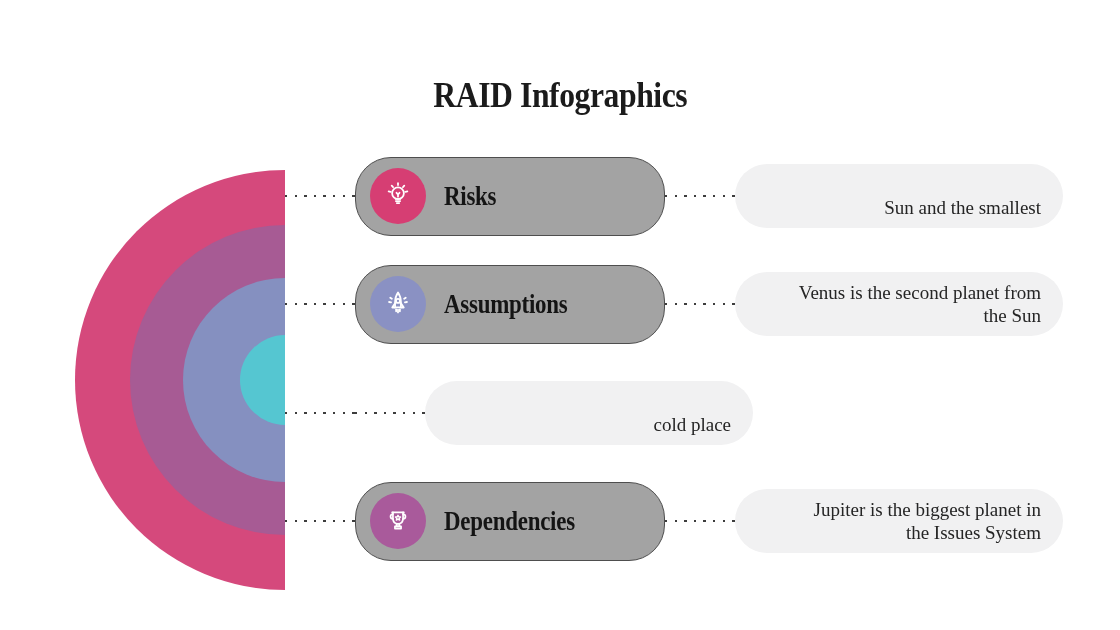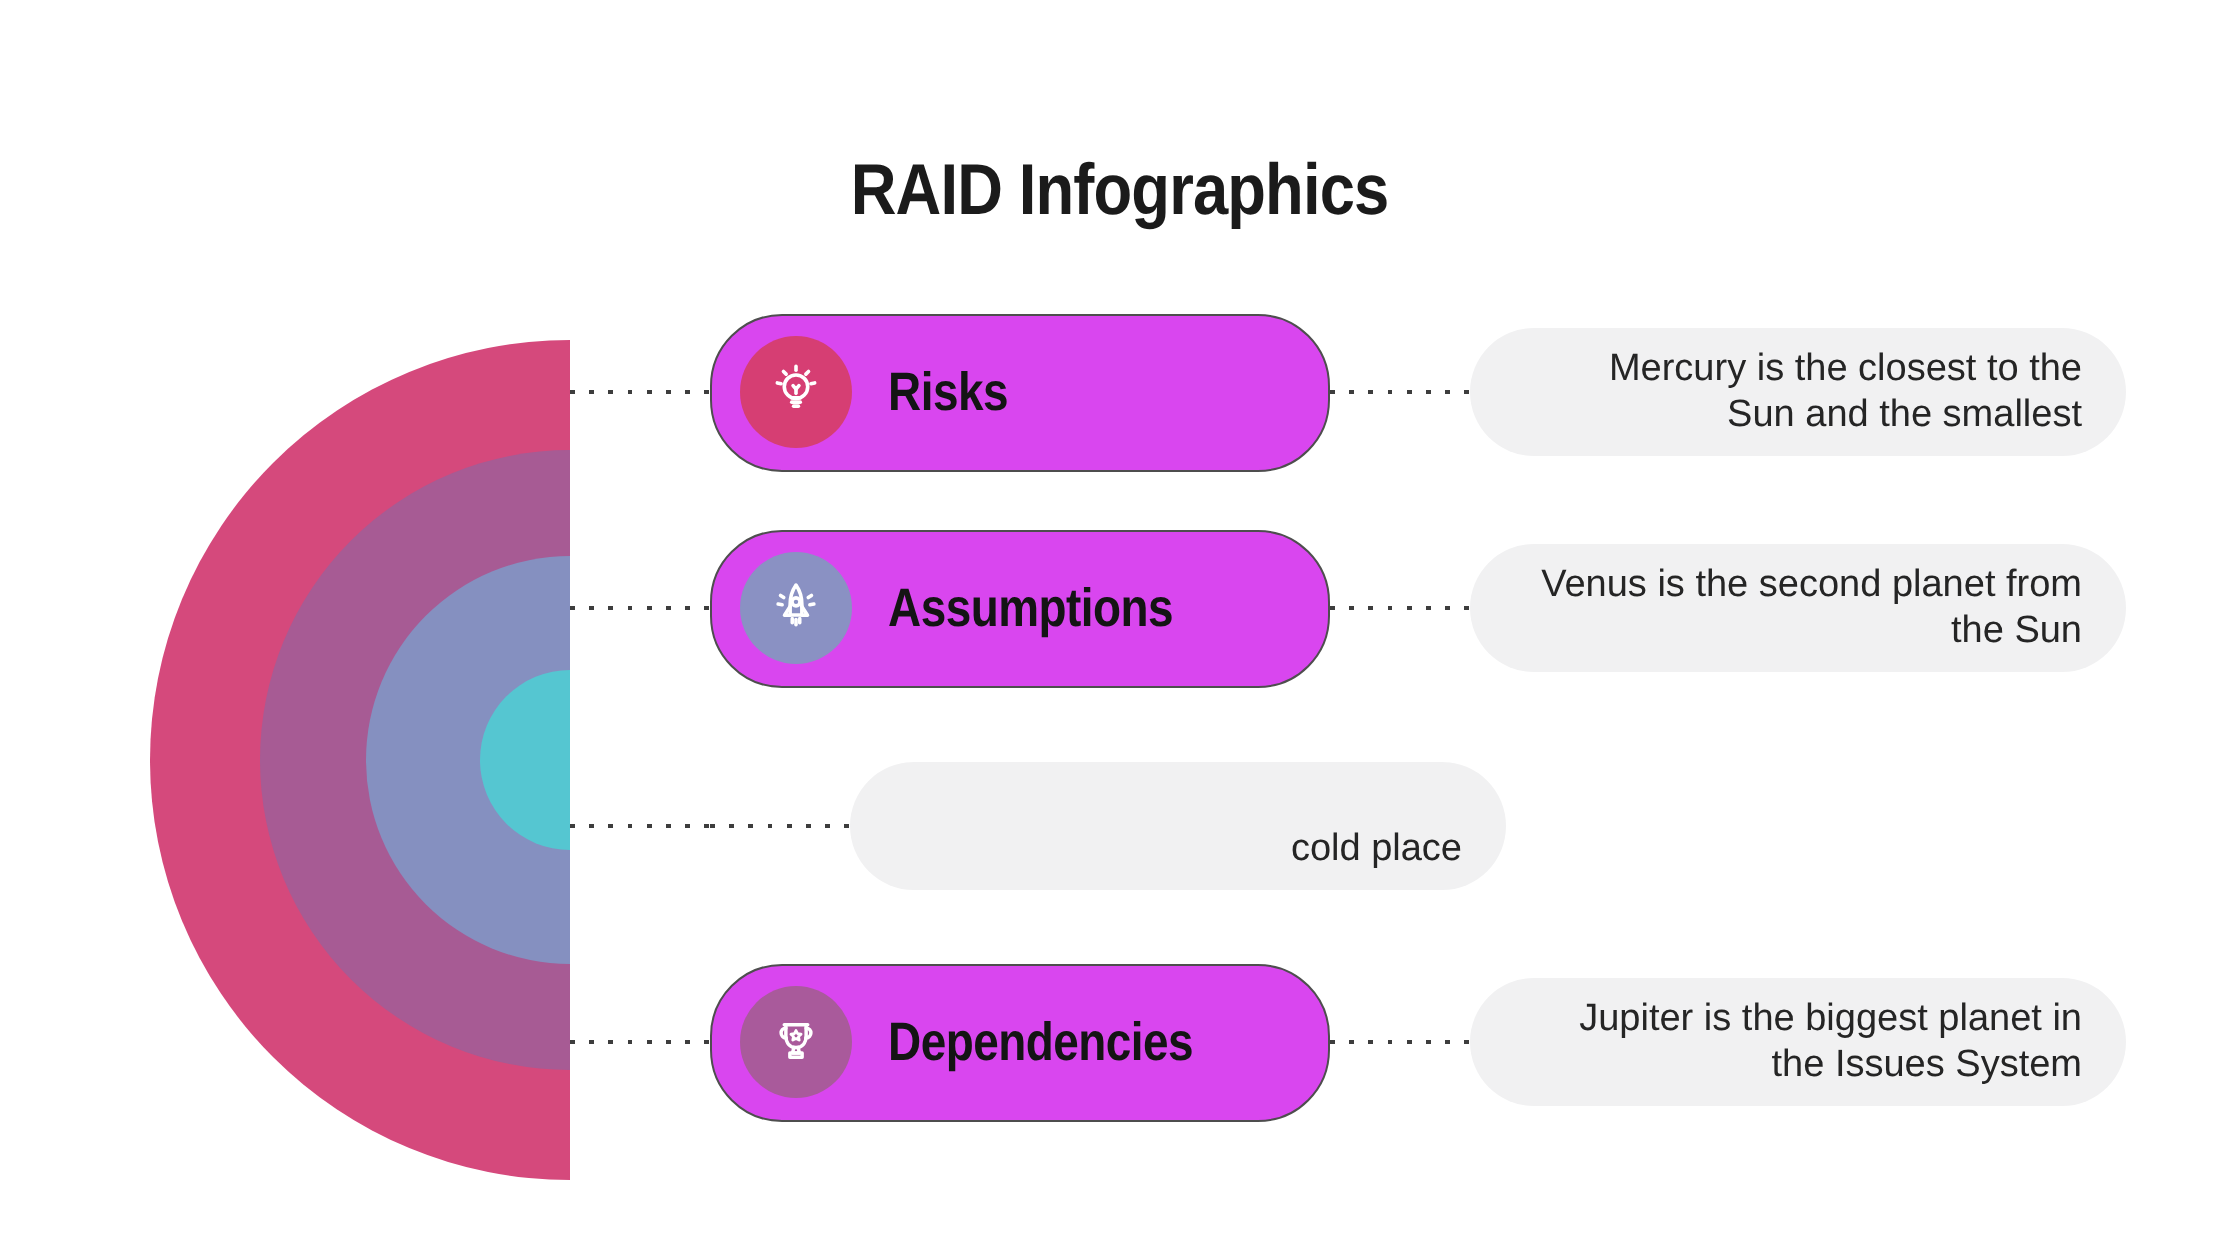--- a/index.html
+++ b/index.html
@@ -2,21 +2,21 @@
 <html><head>
 <meta charset="utf-8">
 <style>
   html, body { margin: 0; padding: 0; background: #ffffff; }
   .canvas {
     position: relative;
     width: 1120px;
     height: 630px;
     background: #ffffff;
     overflow: hidden;
-    font-family: Liberation Sans, sans-serif;
+    font-family: Liberation Serif, serif;
   }
 
   
   .title {
     position: absolute;
     top: 74px;
     left: 0;
     width: 100%;
     text-align: center;
     font-size: 36px;
@@ -58,21 +58,21 @@
     background-image: repeating-linear-gradient(to right, #3d3d3d 0 2.4px, transparent 2.4px 9.6px);
   }
 
   .pill {
     flex: 0 0 310px;
     width: 310px;
     height: 79px;
     box-sizing: border-box;
     border: 1.5px solid #4e4e4e;
     border-radius: 36px;
-    background: #d946ef;
+    background: #a3a3a3;
     display: flex;
     align-items: center;
     padding-left: 14px;
   }
   .icon-circle {
     width: 56px;
     height: 56px;
     border-radius: 50%;
     display: flex;
     align-items: center;
@@ -141,21 +141,21 @@
           <path d="M16.7 4.3 l-1 1"></path>
           <path d="M5 8.6 l1.4 .3"></path>
           <path d="M19 8.6 l-1.4 .3"></path>
         </svg>
       </div>
       <span class="pill-label">Risks</span>
     </div>
     <div class="dots"></div>
     <div class="bubble">
       <div class="bubble-text">
-        <span>Mercury is the closest to the</span><br>
+        <br>
         <span>Sun and the smallest</span>
       </div>
     </div>
   </div>
 
   <div class="row row-1">
     <div class="dots"></div>
     <div class="pill">
       <div class="icon-circle" style="background-color: rgb(138, 145, 195);">
         <svg width="32" height="32" viewBox="0 0 24 24" fill="none" stroke="#ffffff" stroke-width="1.35" stroke-linecap="round" stroke-linejoin="round">

